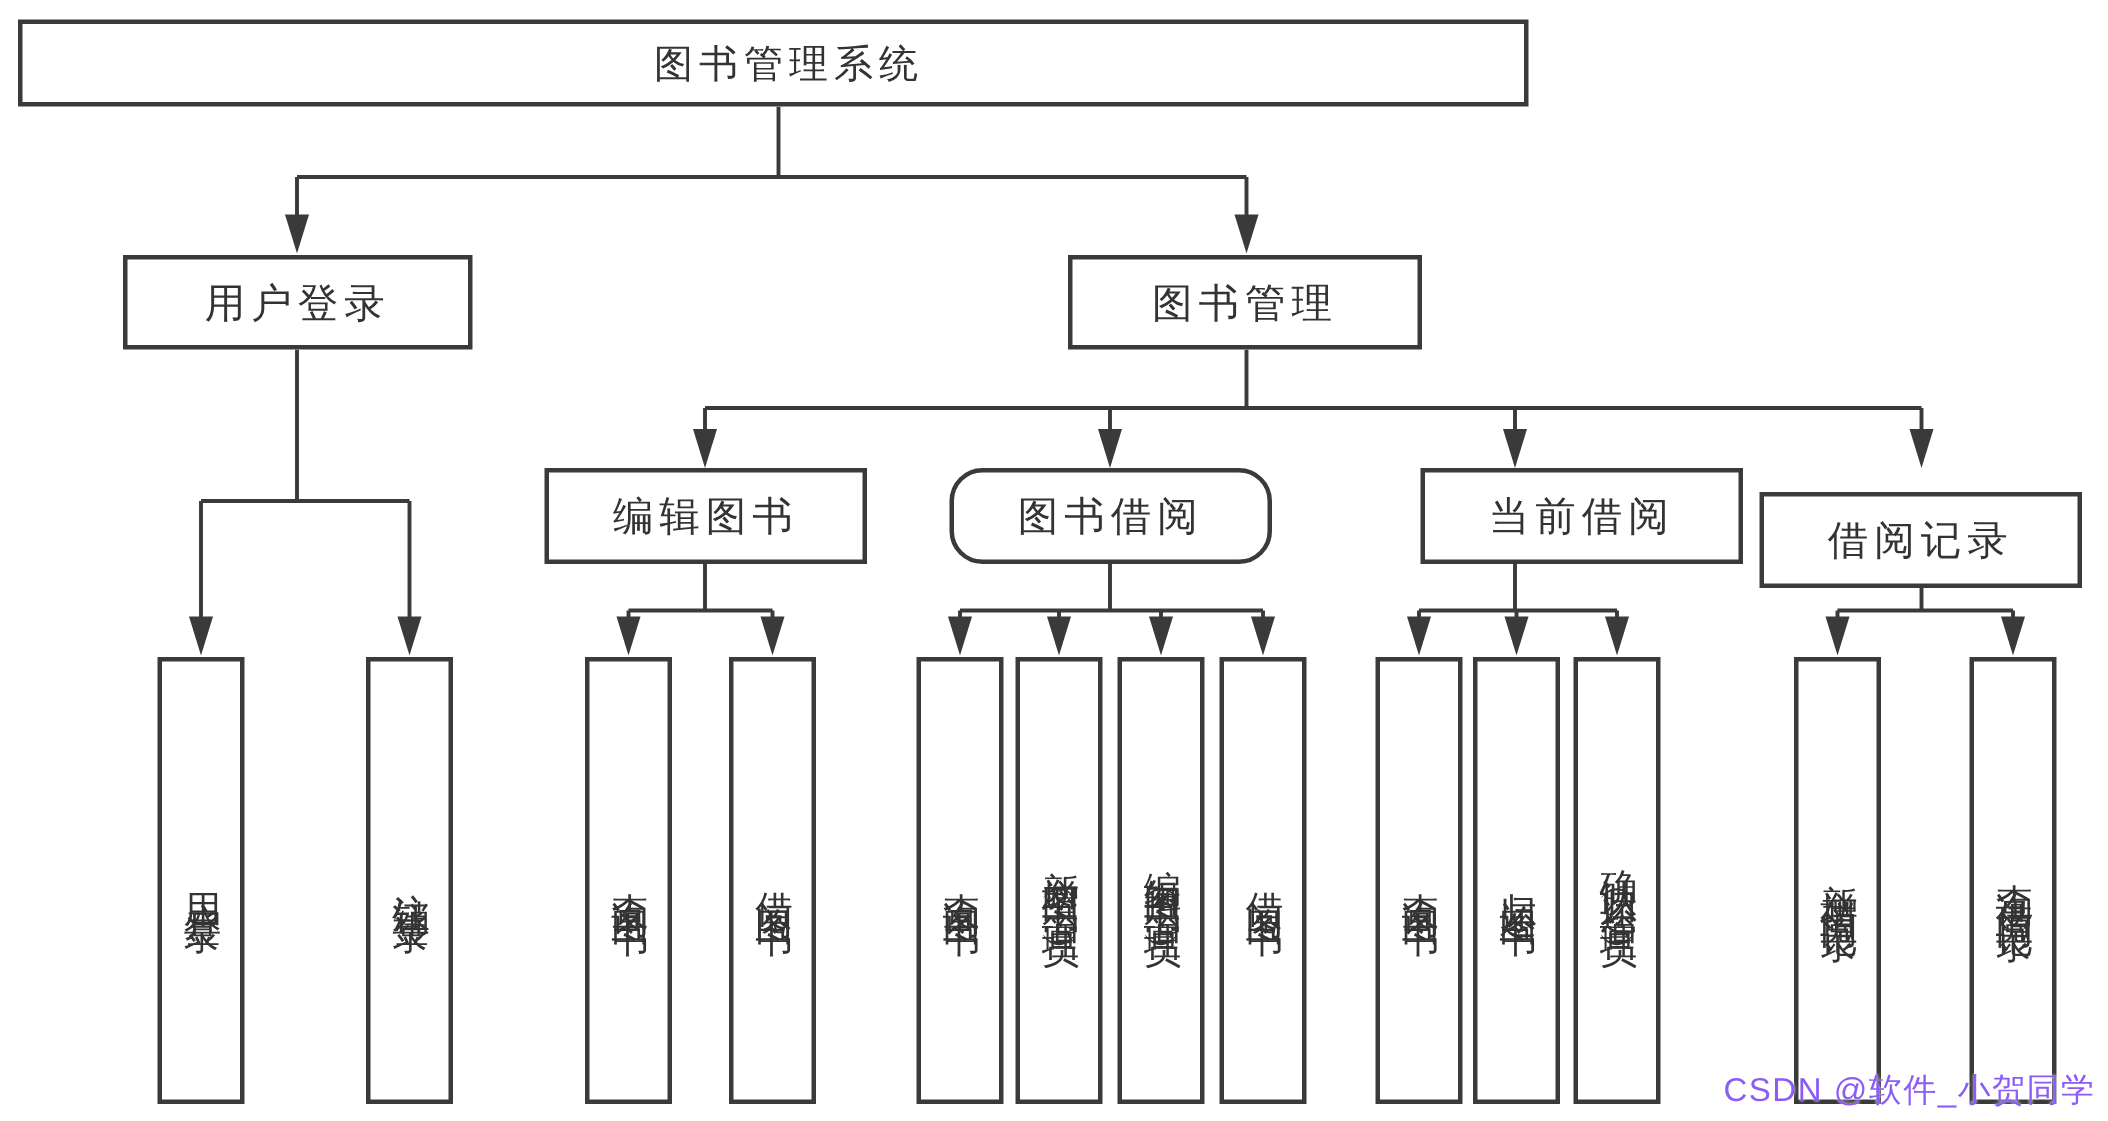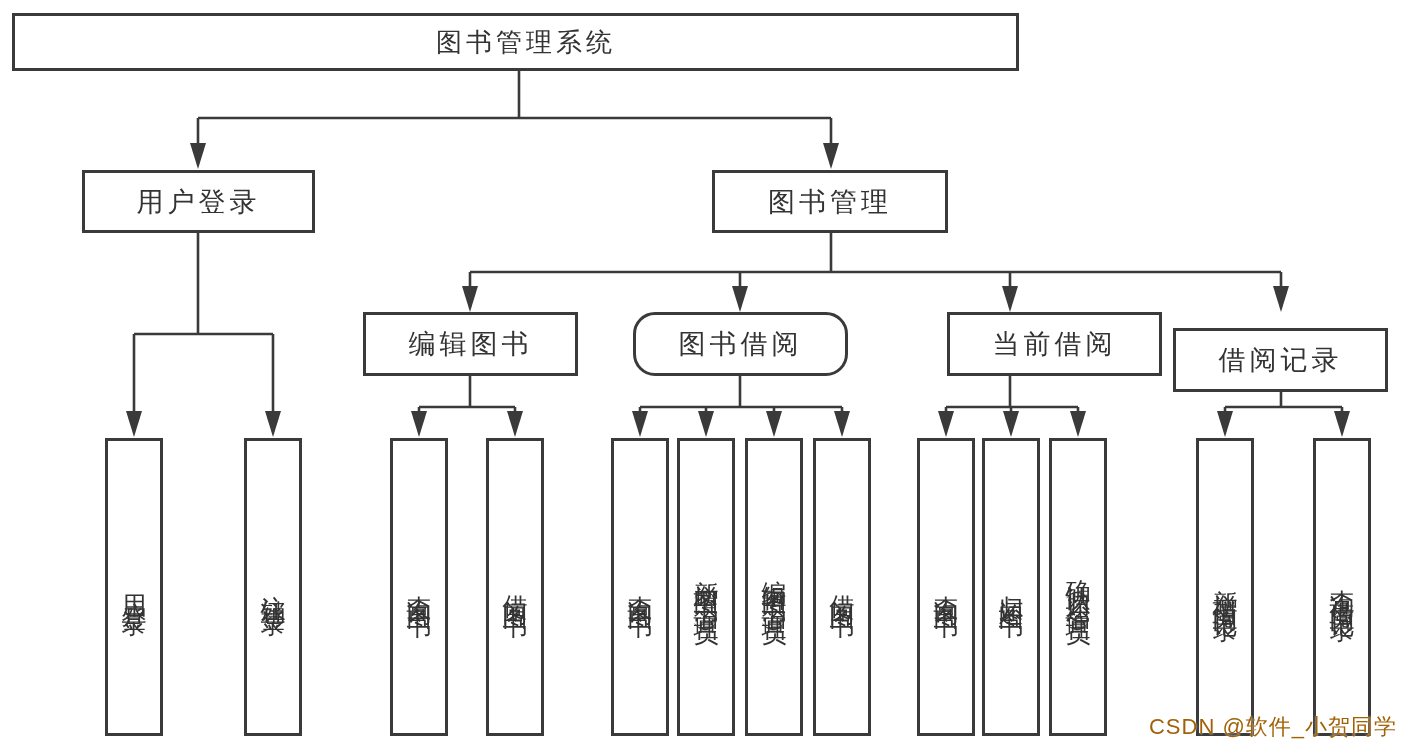--- a/index.html
+++ b/index.html
@@ -54,21 +54,21 @@
     letter-spacing: 6px;
     line-height: 1;
     white-space: normal;
   }
   .watermark {
     position: absolute;
     right: 8px;
     top: 712px;
     font-size: 22px;
     letter-spacing: 1px;
-    color: #a16207;
+    color: #8b5cf6;
     text-shadow: 0 0 2px #ffffff;
     z-index: 5;
   }
 </style>
 </head>
 <body>
 
 <div class="stage">
 
   <svg class="wires" viewBox="0 0 1405 747" xmlns="http://www.w3.org/2000/svg">

